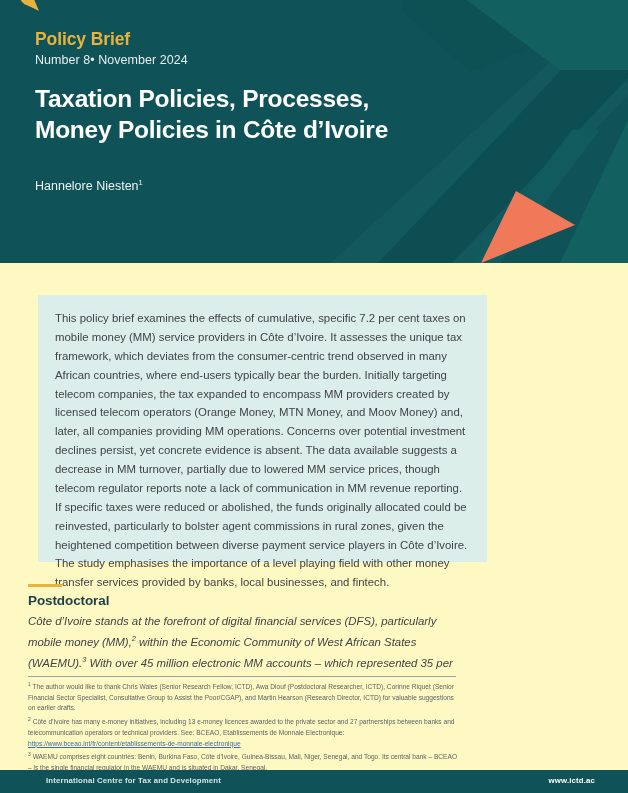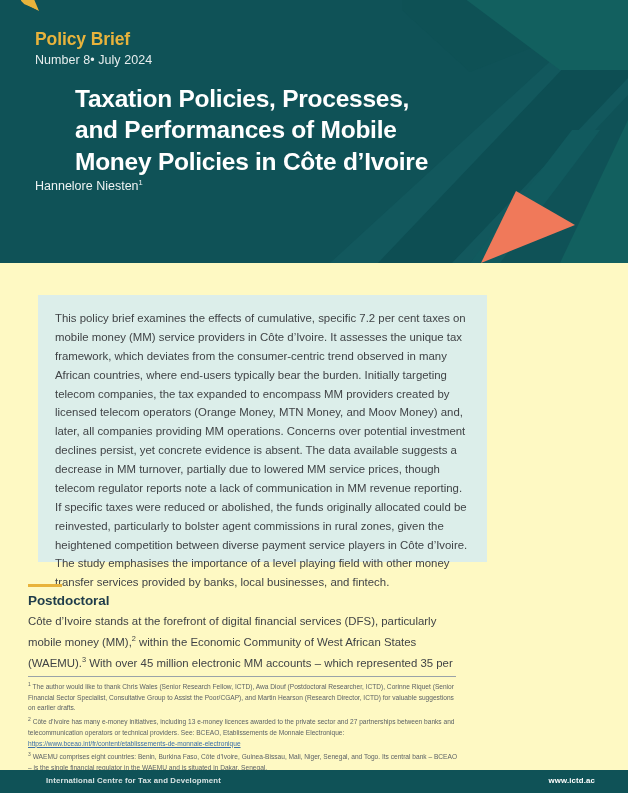--- a/index.html
+++ b/index.html
@@ -62,21 +62,20 @@
   .doc-title {
     position: absolute;
     left: 35px;
     top: 83px;
     width: 430px;
     font-size: 24.5px;
     font-weight: bold;
     color: #ffffff;
     line-height: 1.285;
     letter-spacing: -0.25px;
-    margin-left: 40px;
   }
   .doc-title div { white-space: nowrap; }
   .author {
     position: absolute;
     left: 35px;
     top: 180px;
     font-size: 12.5px;
     color: #eef3f3;
     line-height: 1;
   }
@@ -125,20 +124,21 @@
     letter-spacing: -0.1px;
   }
   .intro-body {
     position: absolute;
     left: 28px;
     top: 611px;
     width: 428px;
     font-size: 11.4px;
     line-height: 1.83;
     color: #404346;
+    font-style: italic;
   }
   .intro-body sup {
     font-size: 7.4px;
     vertical-align: super;
     line-height: 0;
   }
 
   
   .fn-rule {
     position: absolute;
@@ -224,26 +224,25 @@
         <polygon points="17,-6 30,-6 38,10 24,4" fill="#e8b33c"></polygon>
         <polygon points="16,-8 31,-8 39,11 22,2" fill="#e8b33c"></polygon>
 
         <polygon points="481,263 516,191 575,225" fill="#f0795a"></polygon>
       </svg>
     </div>
 
     <div class="kicker">Policy Brief</div>
 
     <div class="issue">
-      <span>Number 8</span><span class="dot">•</span> <span>July 2024</span>
+      <span>Number 8</span><span class="dot">•</span> <span>November 2024</span>
     </div>
 
     <div class="doc-title">
       <div>Taxation Policies, Processes,</div>
-      <div>and Performances of Mobile</div>
       <div>Money Policies in Côte d’Ivoire</div>
     </div>
 
     <div class="author">
       <span>Hannelore Niesten</span><sup>1</sup>
     </div>
   </div>
 
   <div class="abstract">
     <p>This policy brief examines the effects of cumulative, specific 7.2 per cent taxes on mobile money (MM) service providers in Côte d’Ivoire. It assesses the unique tax framework, which deviates from the consumer-centric trend observed in many African countries, where end-users typically bear the burden. Initially targeting telecom companies, the tax expanded to encompass MM providers created by licensed telecom operators (Orange Money, MTN Money, and Moov Money) and, later, all companies providing MM operations. Concerns over potential investment declines persist, yet concrete evidence is absent. The data available suggests a decrease in MM turnover, partially due to lowered MM service prices, though telecom regulator reports note a lack of communication in MM revenue reporting. If specific taxes were reduced or abolished, the funds originally allocated could be reinvested, particularly to bolster agent commissions in rural zones, given the heightened competition between diverse payment service players in Côte d’Ivoire. The study emphasises the importance of a level playing field with other money transfer services provided by banks, local businesses, and fintech.</p>

